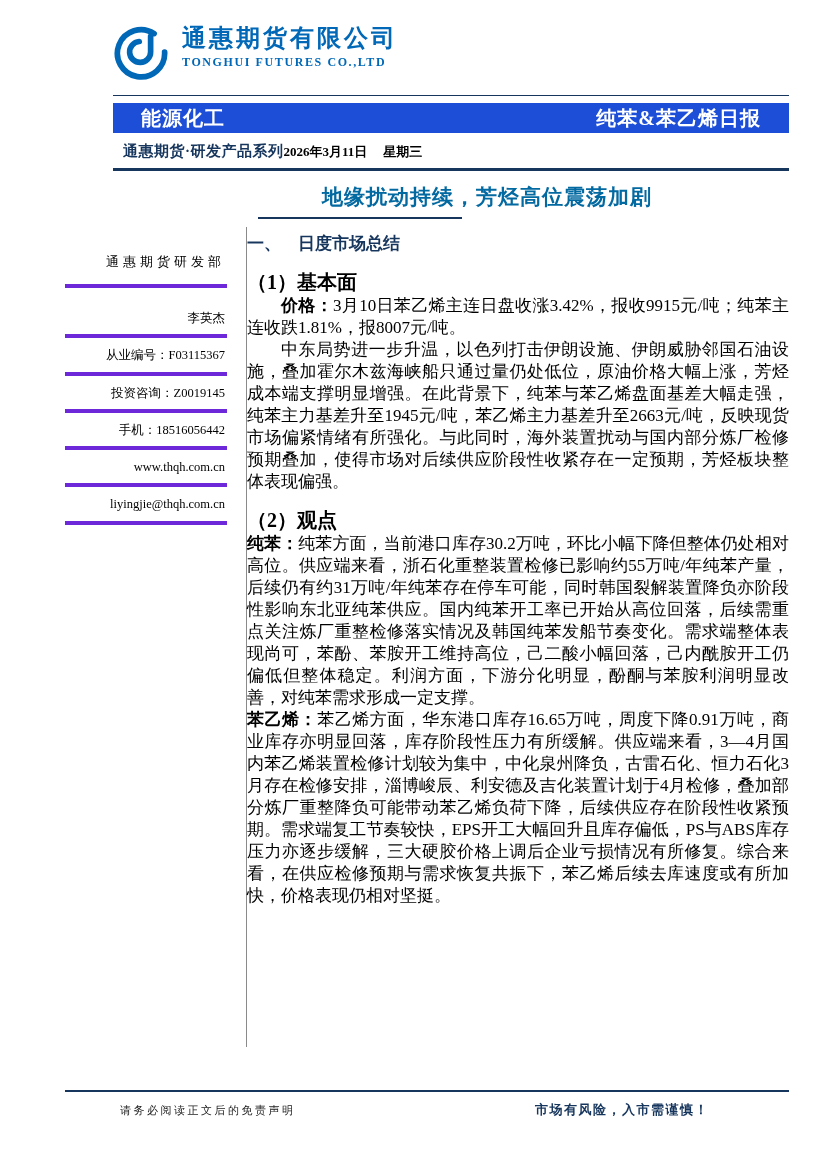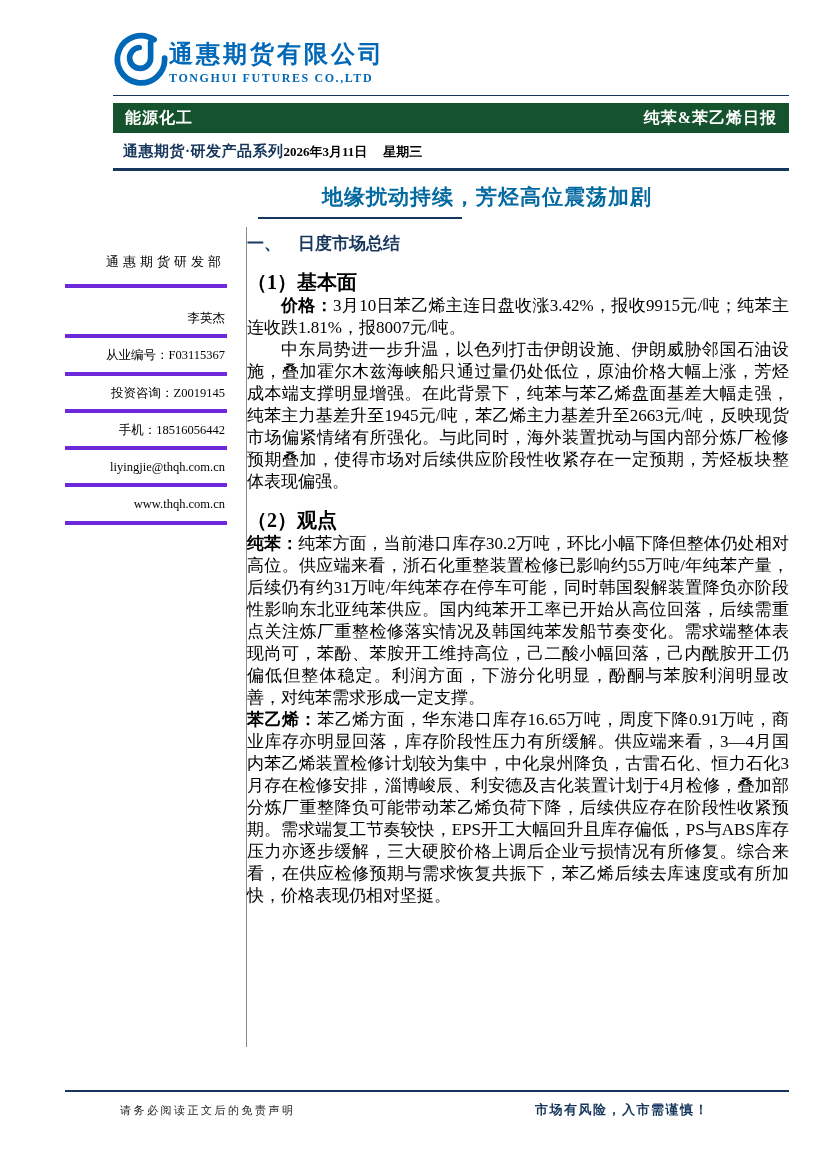--- a/index.html
+++ b/index.html
@@ -4,31 +4,31 @@
 <style>
   * { margin:0; padding:0; box-sizing:border-box; }
   html,body { background:#fff; }
   .page {
     width:826px; height:1169px; background:#fff; margin:0 auto;
     font-family:"Liberation Serif","DejaVu Serif",serif; color:#000;
     display:flex; flex-direction:column; padding-top:24px; padding-bottom:50px;
     overflow:hidden; position:relative;
   }
   
-  .brand { margin-left:113px; margin-right:37px; display:flex; align-items:flex-end; height:62px; }
+  .brand { margin-left:113px; margin-right:37px; display:flex; align-items:flex-start; gap:13px; height:62px; }
   .logo { width:56px; height:56px; flex:0 0 auto; }
   .logo svg { width:56px; height:56px; display:block; }
   .company-cn { color:#0068B7; font-size:24px; font-weight:bold; letter-spacing:3px; line-height:1.2; }
   .company-en { color:#0068B7; font-size:12px; font-weight:bold; letter-spacing:1.6px; margin-top:2px; }
   .brand-rule { margin:9px 37px 0 113px; height:1px; background:#17365D; }
   
   .navbar {
-    margin:7px 37px 0 113px; height:30px; background:#14532d; color:#fff;
+    margin:7px 37px 0 113px; height:30px; background:#1d4ed8; color:#fff;
     display:flex; justify-content:space-between; align-items:center;
-    padding:0 12px; font-size:16px; font-weight:bold; letter-spacing:1px;
+    padding:0 28px; font-size:20px; font-weight:bold; letter-spacing:1px;
   }
   .series-row { margin:9px 37px 0 113px; display:flex; justify-content:flex-start; align-items:baseline; }
   .series { color:#17365D; font-weight:bold; font-size:15px; padding-left:10px; letter-spacing:0.5px; }
   .dateblock { font-weight:bold; font-size:13px; padding-right:76px; }
   .weekday { margin-left:16px; }
   .thick-rule { margin:7px 37px 0 113px; height:3px; background:#17365D; }
   
   .title {
     margin:13px 37px 0 113px; padding-left:72px; text-align:center;
     color:#0369a1; font-size:21px; font-weight:bold; letter-spacing:1px; line-height:1.25;
@@ -91,22 +91,22 @@
   <div class="title-underline"></div>
 
   <div class="body">
 
     <aside class="sidebar">
       <div class="sb-item sb-dept">通惠期货研发部</div>
       <div class="sb-item">李英杰</div>
       <div class="sb-item">从业编号：F03115367</div>
       <div class="sb-item">投资咨询：Z0019145</div>
       <div class="sb-item">手机：18516056442</div>
+      <div class="sb-item">www.thqh.com.cn</div>
       <div class="sb-item">liyingjie@thqh.com.cn</div>
-      <div class="sb-item">www.thqh.com.cn</div>
     </aside>
 
     <div class="vline"></div>
 
     <main class="main">
       <h2 class="sec-title">一、　日度市场总结</h2>
 
       <h3 class="sub-head">（1）基本面</h3>
 
       <p class="para indent"><span class="lead">价格：</span><span>3月10日苯乙烯主连日盘收涨3.42%，报收9915元/吨；纯苯主连收跌1.81%，报8007元/吨。</span></p>

